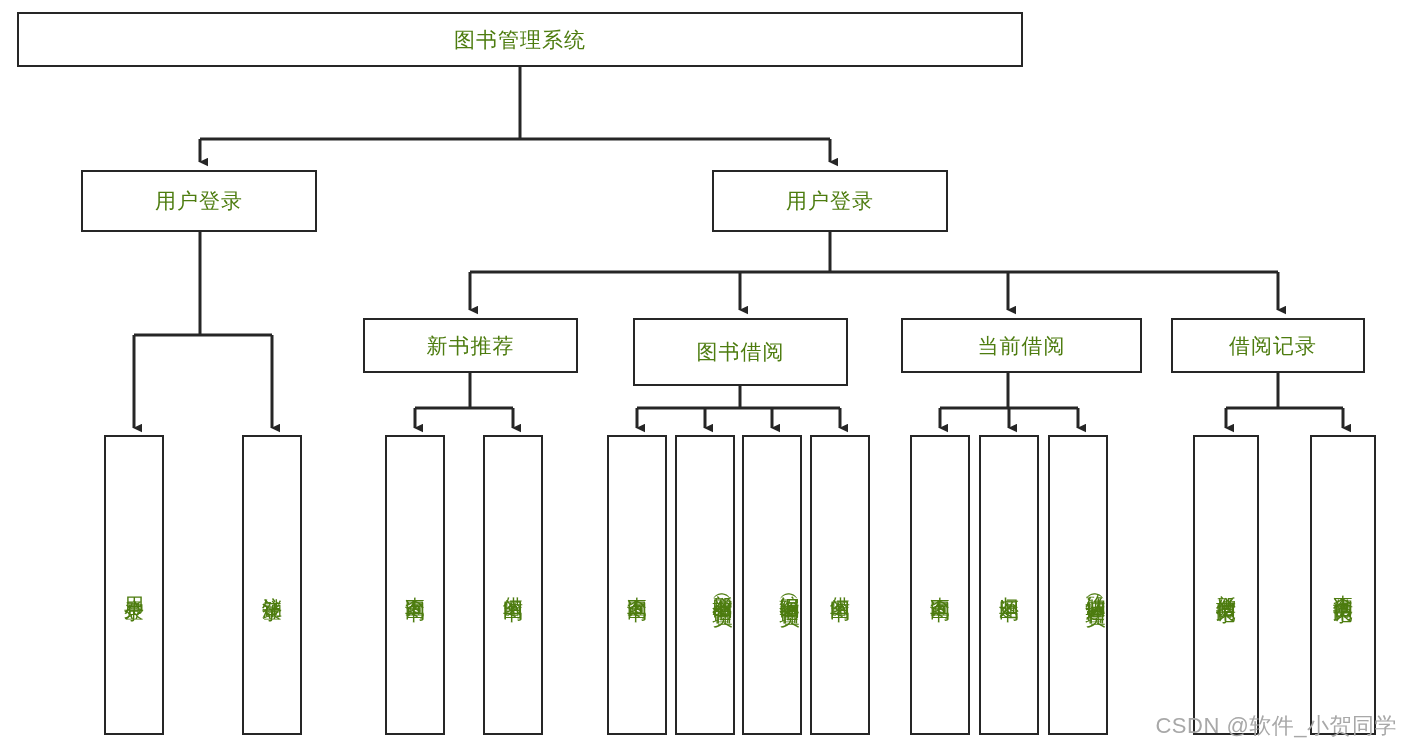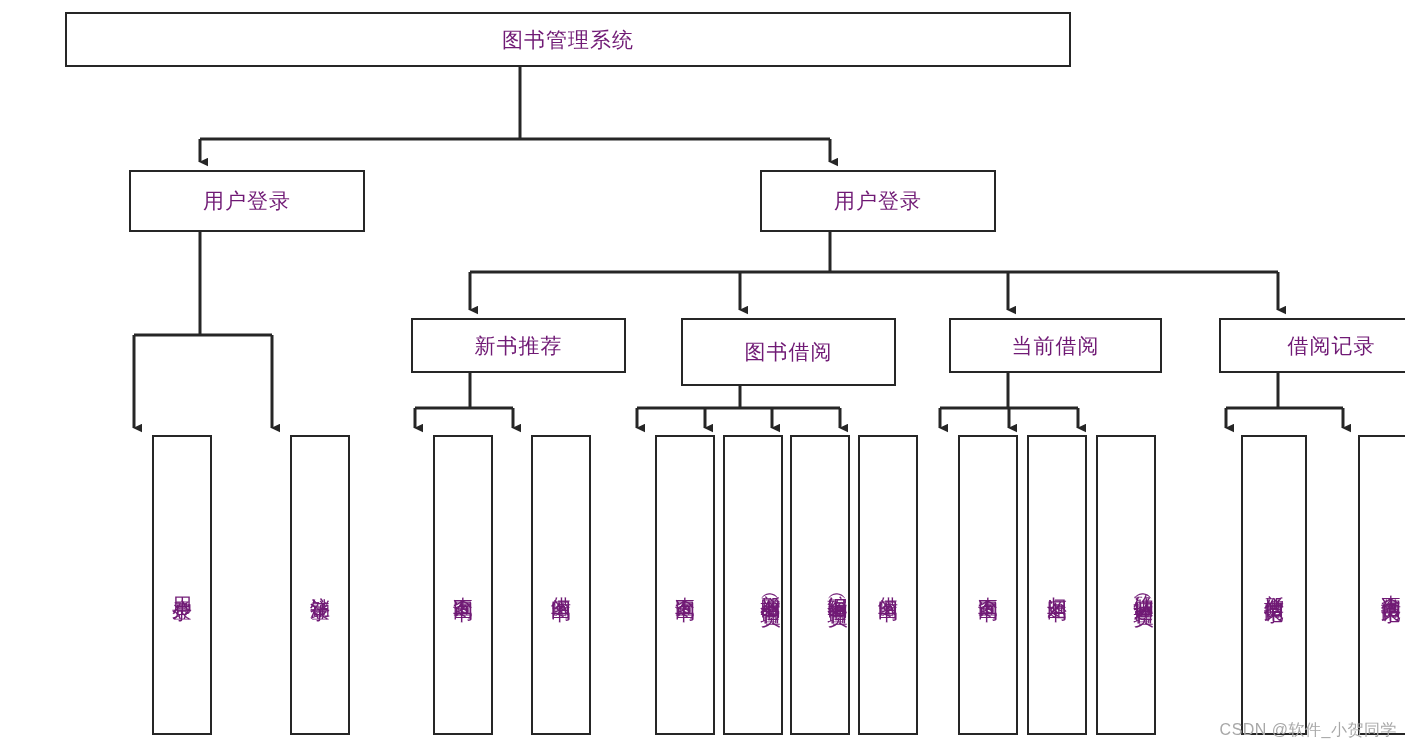--- a/index.html
+++ b/index.html
@@ -26,22 +26,21 @@
     height: 747px;
   }
   .node {
     position: absolute;
     box-sizing: border-box;
     background: #ffffff;
     border: 2px solid #262626;
     display: flex;
     align-items: center;
     justify-content: center;
-    color: #701a75;
-    margin-left: 48px;
+    color: #4d7c0f;
   }
   .node-h {
     font-size: 21px;
     letter-spacing: 1px;
     line-height: 1.1;
     white-space: nowrap;
   }
   .node-v {
     font-size: 20px;
     writing-mode: vertical-rl;
@@ -53,21 +52,21 @@
     padding-top: 6px;
   }
   .node-v.v-center {
     align-items: center;
     padding-top: 0;
   }
   #watermark {
     position: absolute;
     right: 8px;
     bottom: 6px;
-    font-size: 16px;
+    font-size: 22px;
     color: #a8a8a8;
     white-space: nowrap;
     letter-spacing: 0.5px;
     pointer-events: none;
   }
 </style>
 </head>
 <body>
 
 <div id="diagram-root">
@@ -134,24 +133,24 @@
   <div class="node node-h" style="left:712px; top:170px; width:236px; height:62px;">
     <span>用户登录</span>
   </div>
 
   <div class="node node-h" style="left:363px; top:318px; width:215px; height:55px;">
     <span>新书推荐</span>
   </div>
   <div class="node node-h" style="left:633px; top:318px; width:215px; height:68px;">
     <span>图书借阅</span>
   </div>
-  <div class="node node-h" style="left:901px; top:318px; width:213px; height:55px;">
+  <div class="node node-h" style="left:901px; top:318px; width:241px; height:55px;">
     <span>当前借阅</span>
   </div>
-  <div class="node node-h" style="left:1171px; top:318px; width:215px; height:55px;padding-left:10px;">
+  <div class="node node-h" style="left:1171px; top:318px; width:194px; height:55px;padding-left:10px;">
     <span>借阅记录</span>
   </div>
 
   <div class="node node-v v-center" style="left:104px; top:435px; width:60px; height:300px;">
     <span>用户登录</span>
   </div>
   <div class="node node-v v-center" style="left:242px; top:435px; width:60px; height:300px;">
     <span>注销登录</span>
   </div>
 

